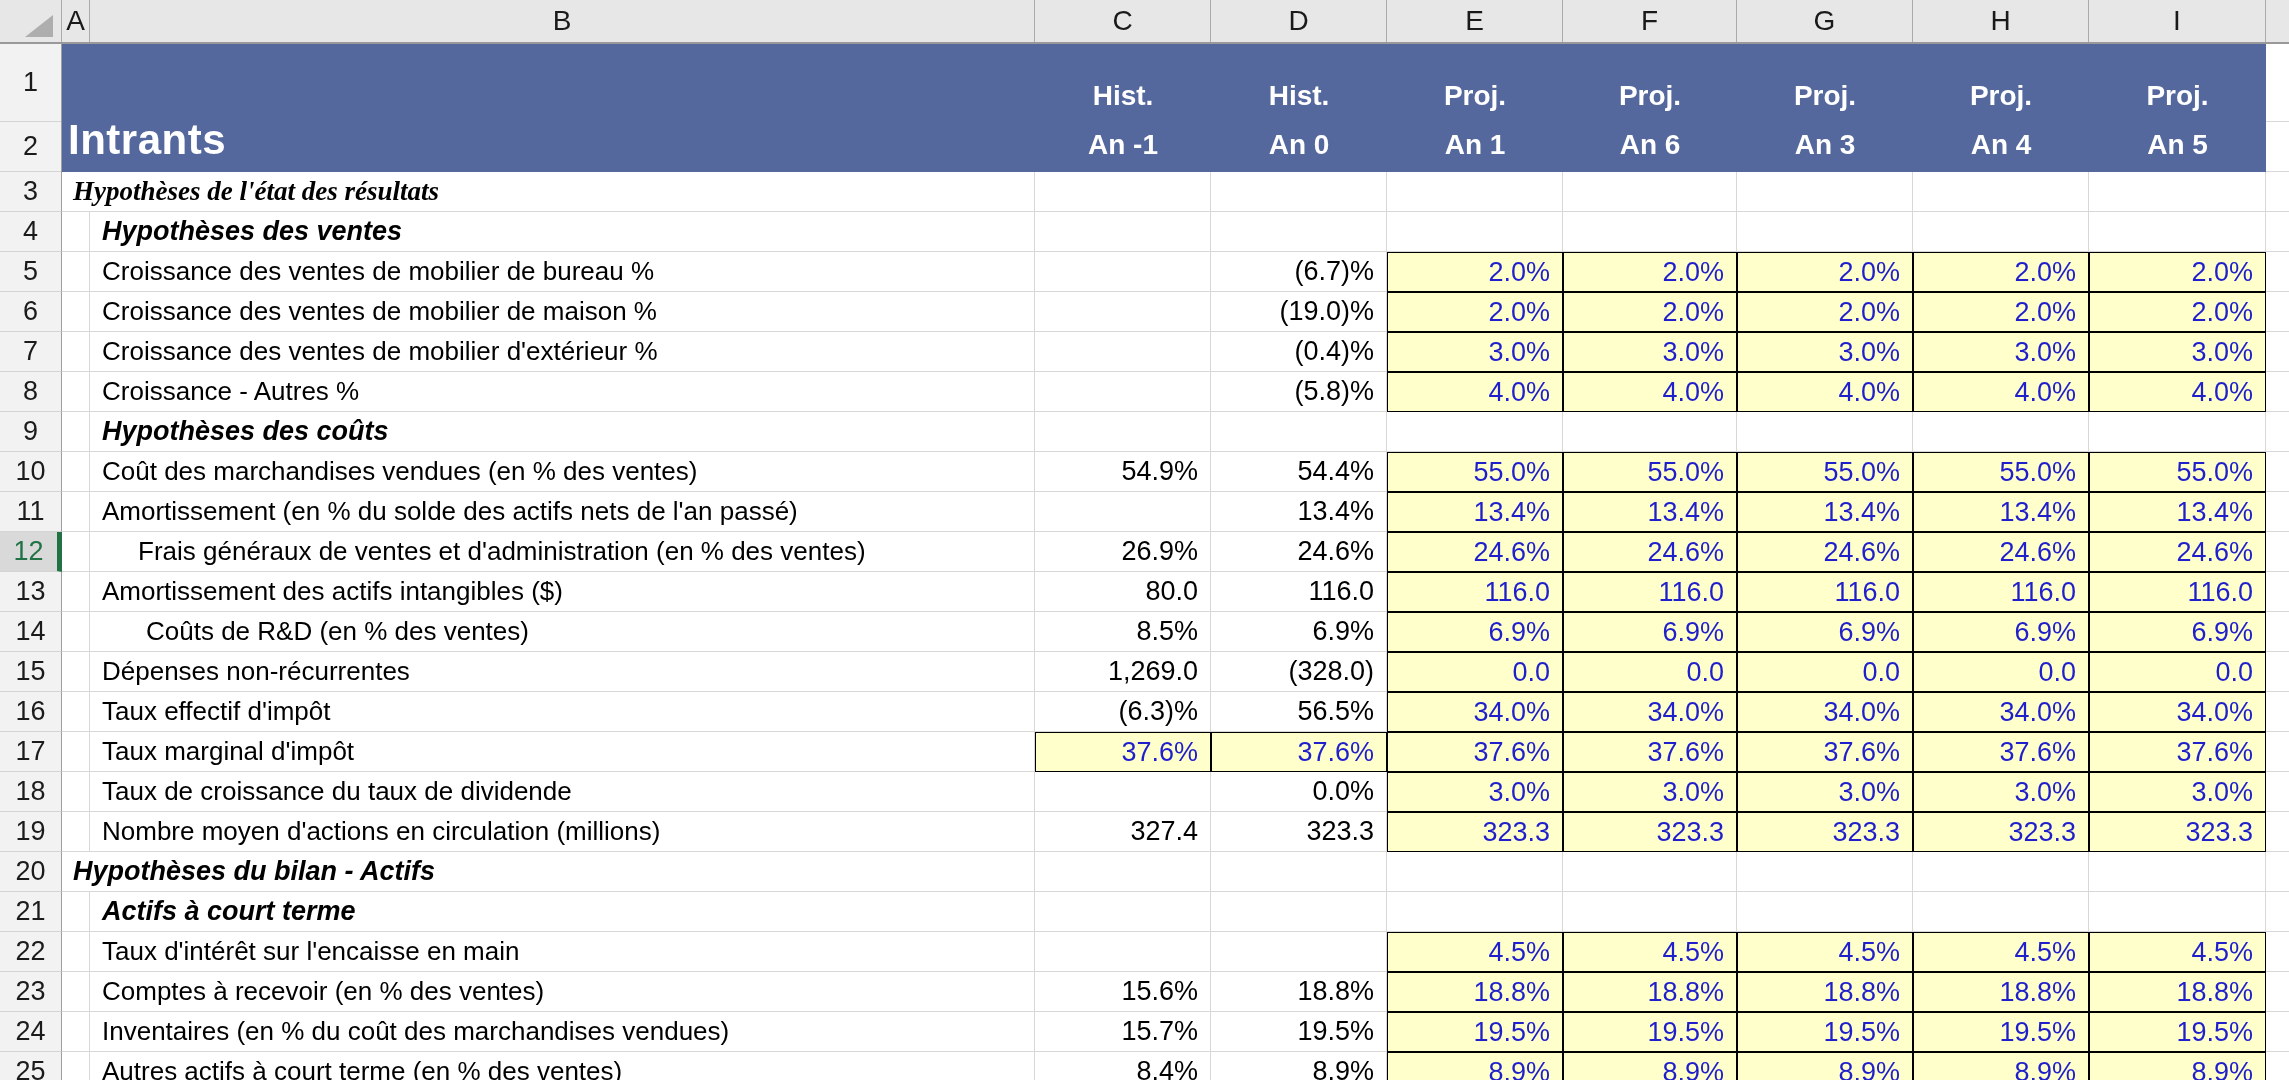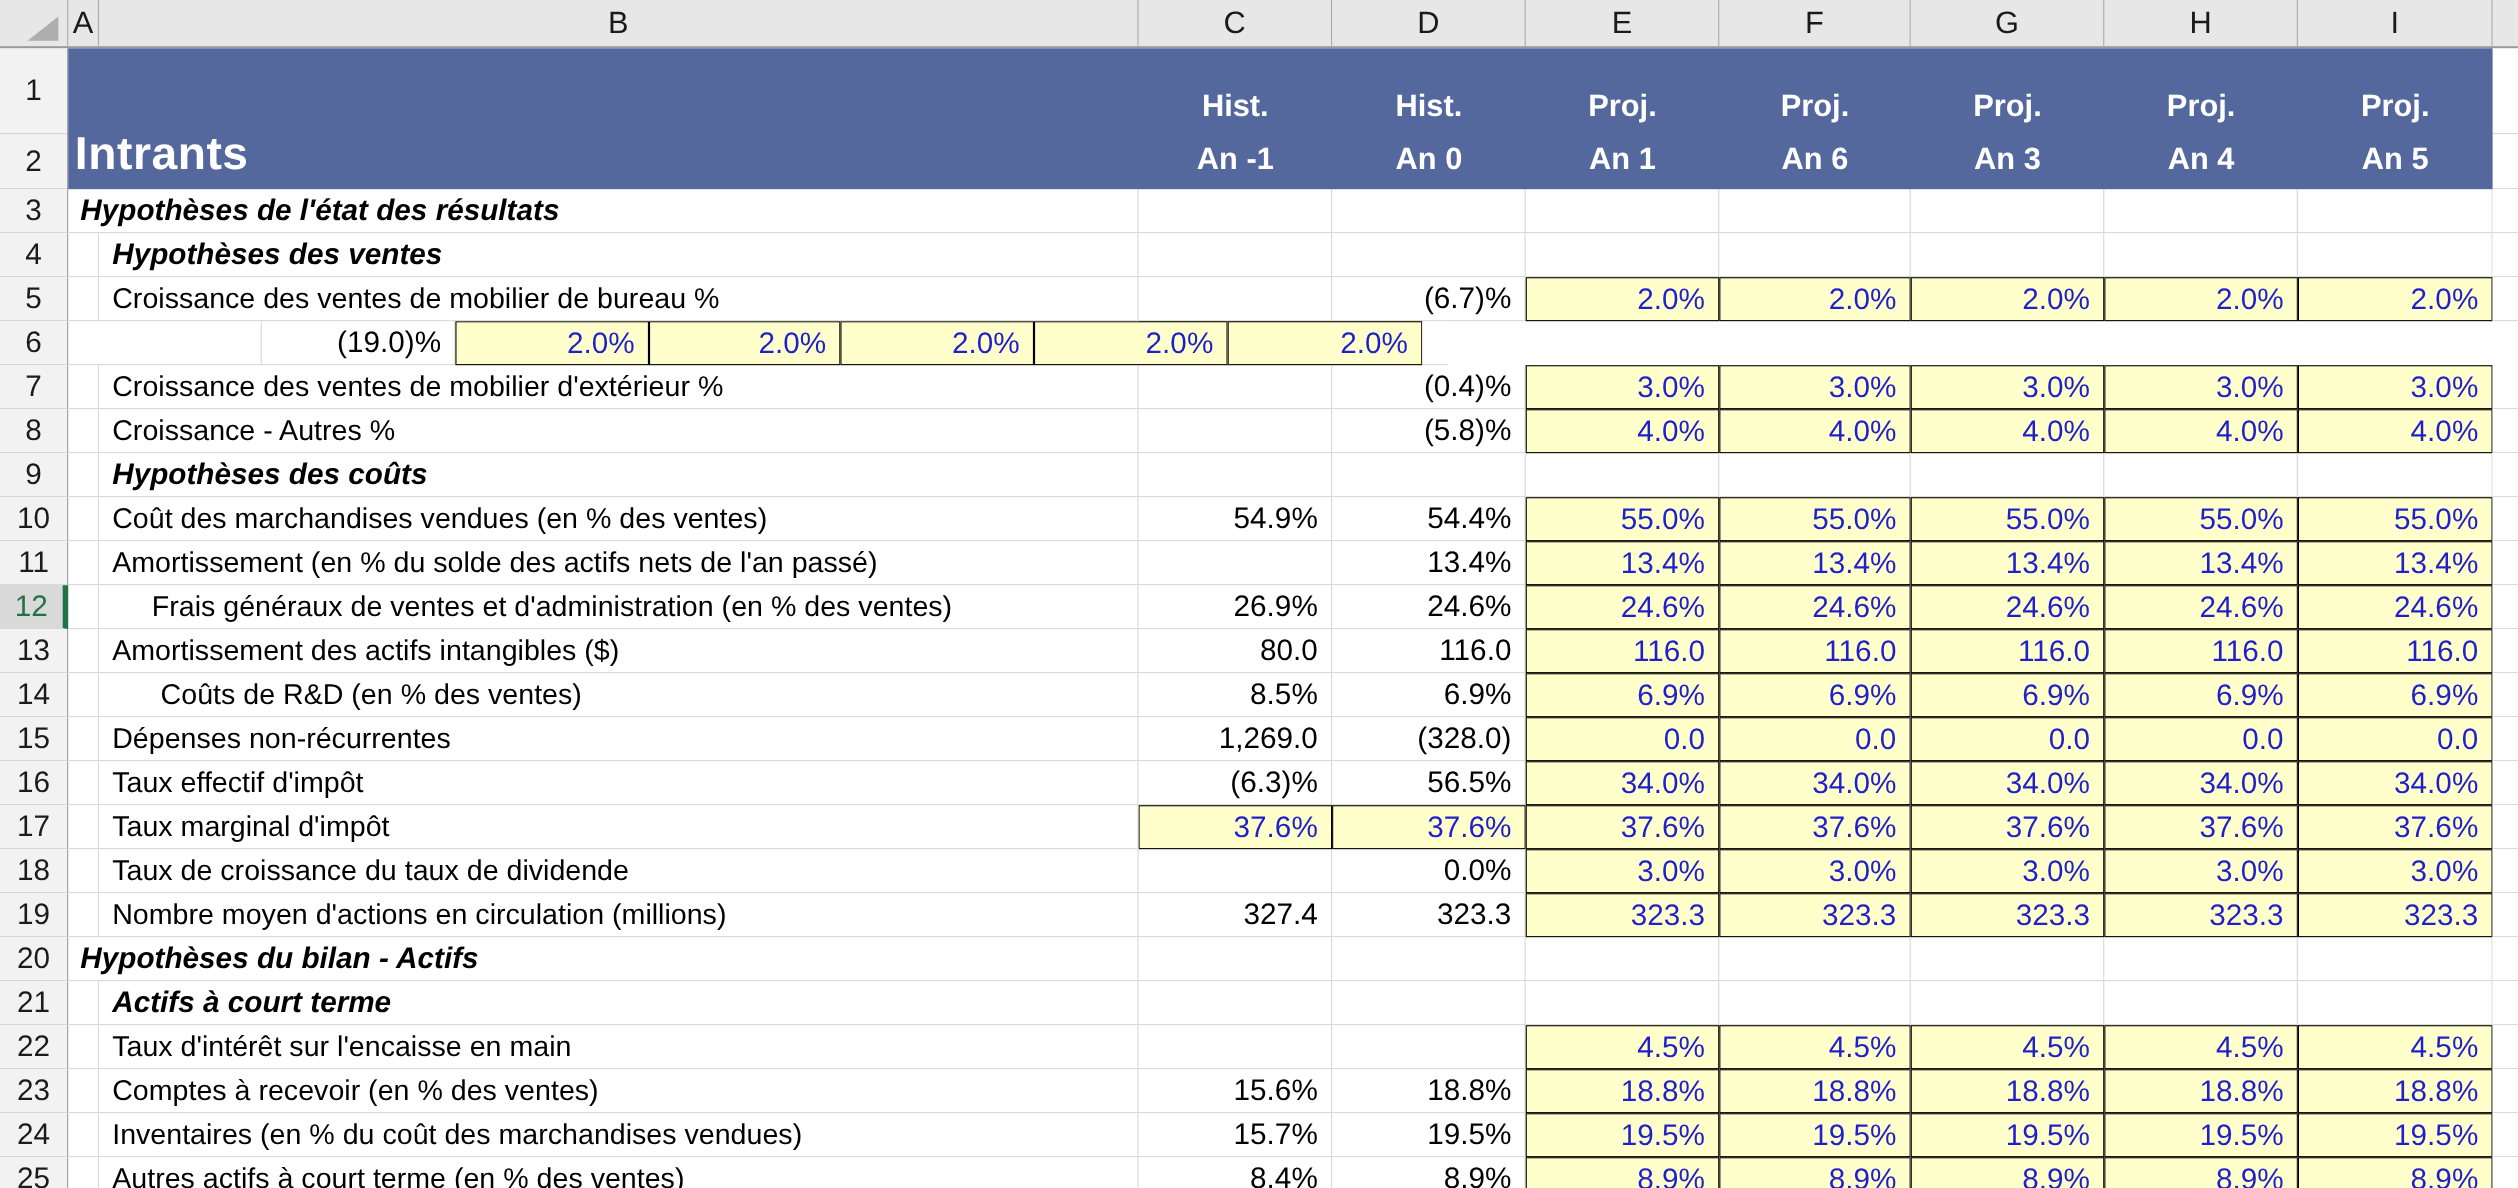--- a/index.html
+++ b/index.html
@@ -99,21 +99,21 @@
         </div>
       </div>
       <div class="sliver-stack">
         <div class="sliver-cell" style="height: 78px;"></div>
         <div class="sliver-cell" style="height: 50px;"></div>
       </div>
     </div>
     <div class="r">
       <div class="gcell">3</div>
       <div class="labelcell h1">
-        <div style="display: inline;">Hypothèses de l'état des résultats</div>
+        <div style="display: inline; font-family: Liberation Serif, serif;">Hypothèses de l'état des résultats</div>
       </div>
       <div class="v" style="width: 176px;"></div>
       <div class="v" style="width: 176px;"></div>
       <div class="v" style="width: 176px;"></div>
       <div class="v" style="width: 174px;"></div>
       <div class="v" style="width: 176px;"></div>
       <div class="v" style="width: 176px;"></div>
       <div class="v" style="width: 177px;"></div>
       <div class="sv"></div>
     </div>
@@ -142,20 +142,24 @@
       <div class="v" style="width: 176px;">(6.7)%</div>
       <div class="v input" style="width: 176px;">2.0%</div>
       <div class="v input" style="width: 174px;">2.0%</div>
       <div class="v input" style="width: 176px;">2.0%</div>
       <div class="v input" style="width: 176px;">2.0%</div>
       <div class="v input" style="width: 177px;">2.0%</div>
       <div class="sv"></div>
     </div>
     <div class="r">
       <div class="gcell">6</div>
+      <div class="labelcell item">
+        <div class="aline"></div>
+        <div style="display: inline;">Croissance des ventes de mobilier de maison %</div>
+      </div>
       <div class="v" style="width: 176px;"></div>
       <div class="v" style="width: 176px;">(19.0)%</div>
       <div class="v input" style="width: 176px;">2.0%</div>
       <div class="v input" style="width: 174px;">2.0%</div>
       <div class="v input" style="width: 176px;">2.0%</div>
       <div class="v input" style="width: 176px;">2.0%</div>
       <div class="v input" style="width: 177px;">2.0%</div>
       <div class="sv"></div>
     </div>
     <div class="r">

